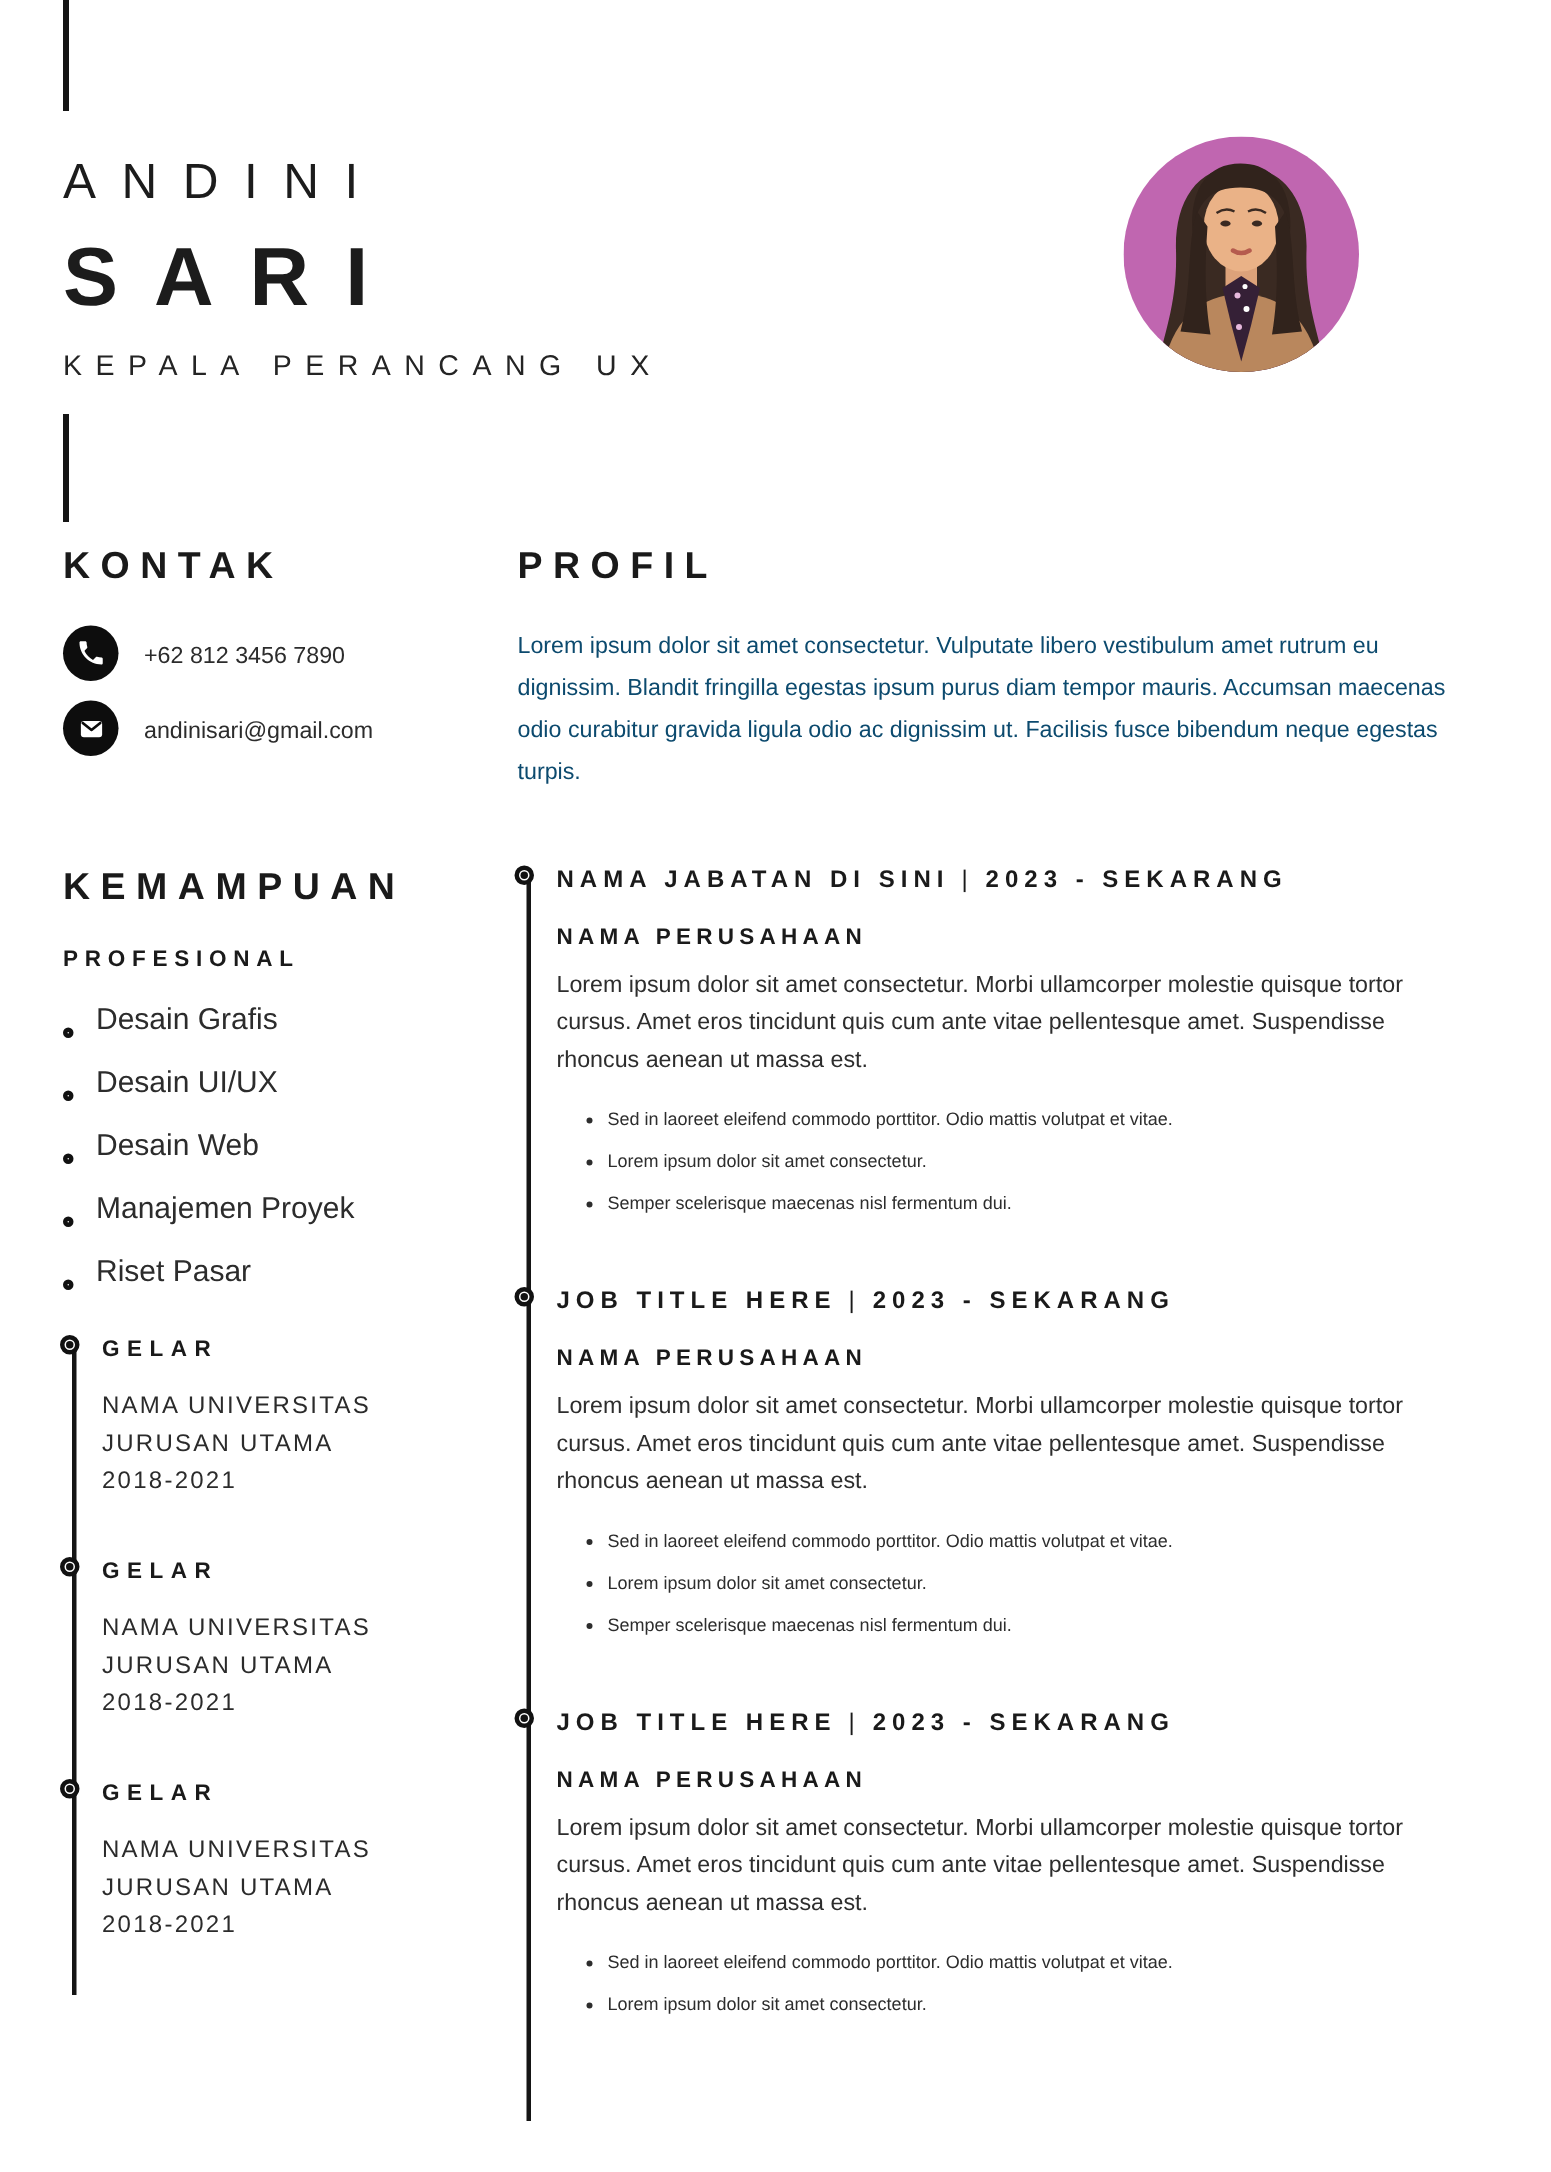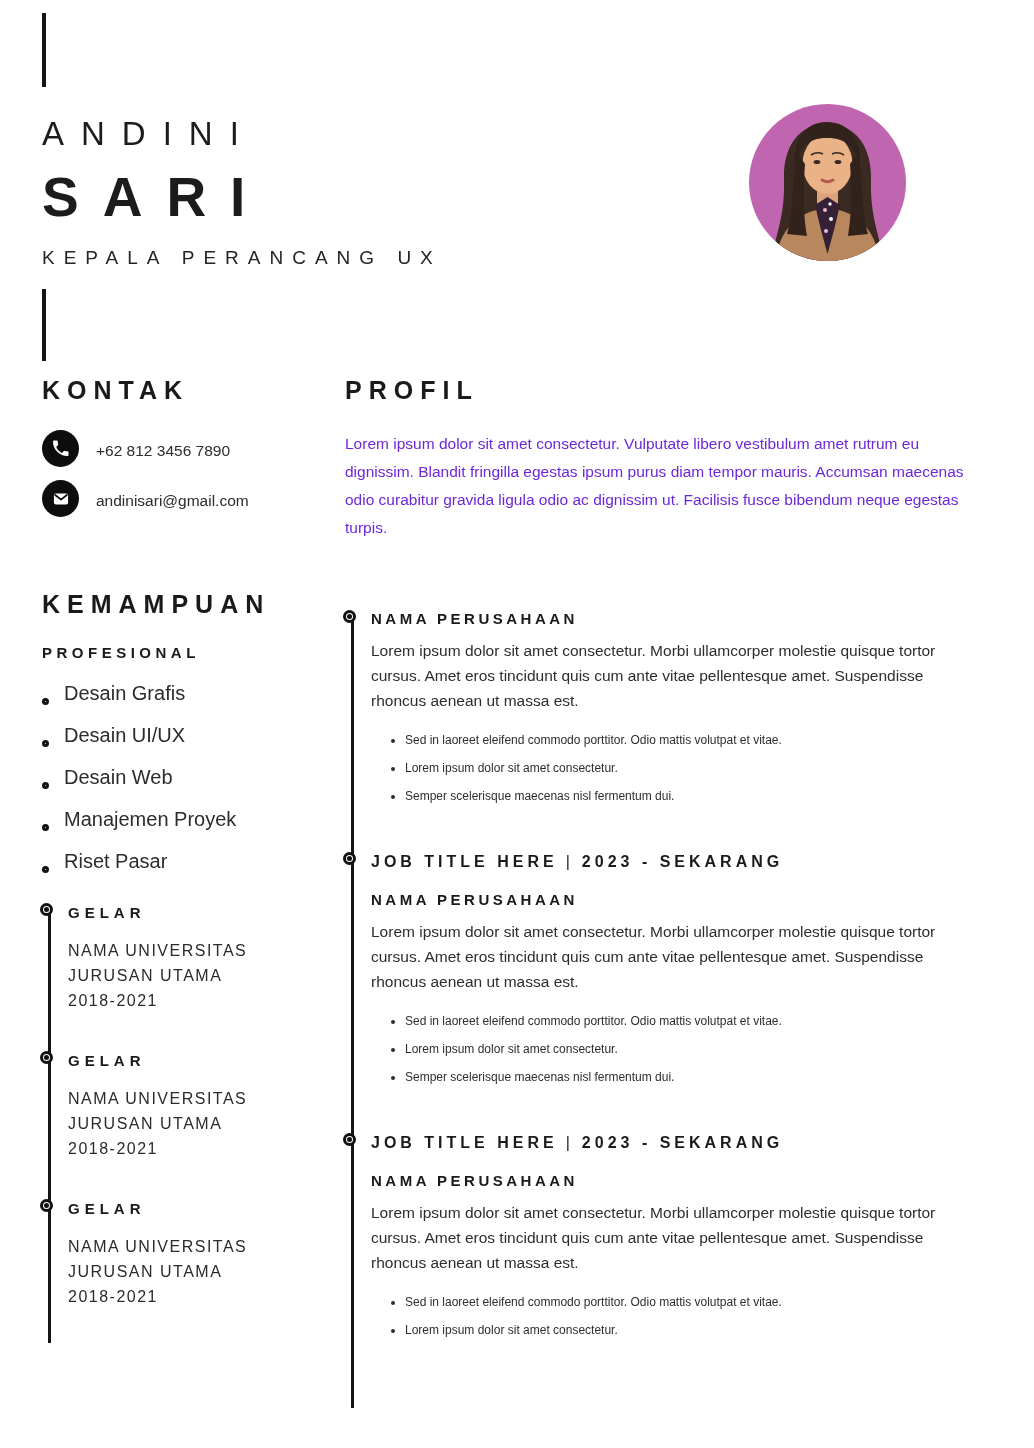--- a/index.html
+++ b/index.html
@@ -4,21 +4,21 @@
 <style>
   * { margin:0; padding:0; box-sizing:border-box; }
   html,body { background:#ffffff; }
   body {
     width:1034px; height:1448px;
     font-family:"Liberation Sans", sans-serif;
     color:#222222;
     position:relative;
     overflow:hidden;
   }
-  .page { position:relative; width:1034px; height:1448px; padding:13px 54px 0 42px; }
+  .page { position:relative; width:1034px; height:1448px; padding:0 54px 0 42px; }
 
   
   .header { position:relative; }
   .vline { width:4px; background:#151515; }
   .vline.top { height:74px; }
   .vline.bottom { height:72px; margin-top:20px; }
   .first-name { margin-top:28px; font-size:33px; font-weight:500; letter-spacing:17px; color:#1c1c1c; }
   .last-name  { margin-top:12px; font-size:55px; font-weight:800; letter-spacing:24px; color:#1c1c1c; }
   .job-subtitle { margin-top:18px; font-size:19px; font-weight:500; letter-spacing:9px; color:#242424; }
 
@@ -37,21 +37,21 @@
   
   .contact-item { display:flex; align-items:flex-start; margin-bottom:13px; }
   .contact-item .badge {
     flex:0 0 37px; width:37px; height:37px; border-radius:50%;
     background:#0d0d0d; display:flex; align-items:center; justify-content:center;
   }
   .contact-item .txt { margin-left:17px; font-size:15.5px; line-height:24px; color:#2c2c2c; padding-top:6px; max-width:235px; }
   .contact-item.single .txt { padding-top:9px; }
 
   
-  .profile-text { font-size:15.5px; line-height:28px; color:#6d28d9; max-width:620px; }
+  .profile-text { font-size:15.5px; line-height:28px; color:#0c4a6e; max-width:620px; }
 
   
   .skills .subheading { margin-top:2px; margin-bottom:20px; }
   .skill-item { display:flex; align-items:flex-end; margin-bottom:19px; font-size:20px; color:#2c2c2c; }
   .ring-bullet { width:7px; height:7px; border:3.5px solid #111; border-radius:50%; margin-right:15px; flex:0 0 auto; }
 
   
   .timeline { position:relative; }
   .timeline .tl-line { position:absolute; width:3px; background:#151515; left:6px; }
   .edu-timeline .tl-line { top:10px; bottom:-34px; }
@@ -234,20 +234,23 @@
     </div>
 
     <div class="experience">
       <div class="timeline xp-timeline">
         <div class="tl-line"></div>
 
         <div class="tl-entry xp-job">
           <span class="tl-marker">
               <span class="dot"></span>
             </span>
+          <div class="xp-title-row">
+            <span>NAMA JABATAN DI SINI</span><span class="sep">|</span><span>2023 - SEKARANG</span>
+          </div>
           <div class="xp-company">NAMA PERUSAHAAN</div>
           <p class="xp-desc">Lorem ipsum dolor sit amet consectetur. Morbi ullamcorper molestie quisque tortor cursus. Amet eros tincidunt quis cum ante vitae pellentesque amet. Suspendisse rhoncus aenean ut massa est.</p>
           <ul class="xp-bullets">
             <li>Sed in laoreet eleifend commodo porttitor. Odio mattis volutpat et vitae.</li>
             <li>Lorem ipsum dolor sit amet consectetur.</li>
             <li>Semper scelerisque maecenas nisl fermentum dui.</li>
           </ul>
         </div>
 
         <div class="tl-entry xp-job">

